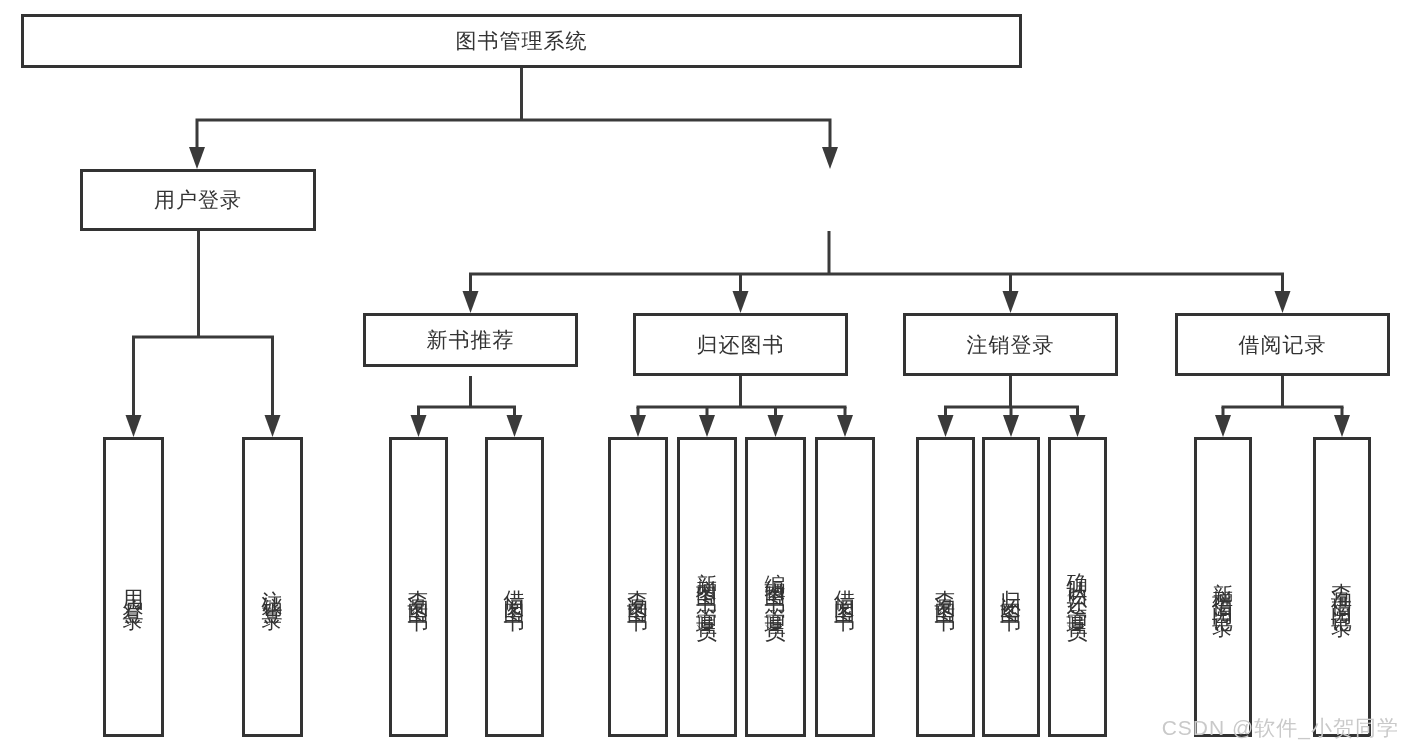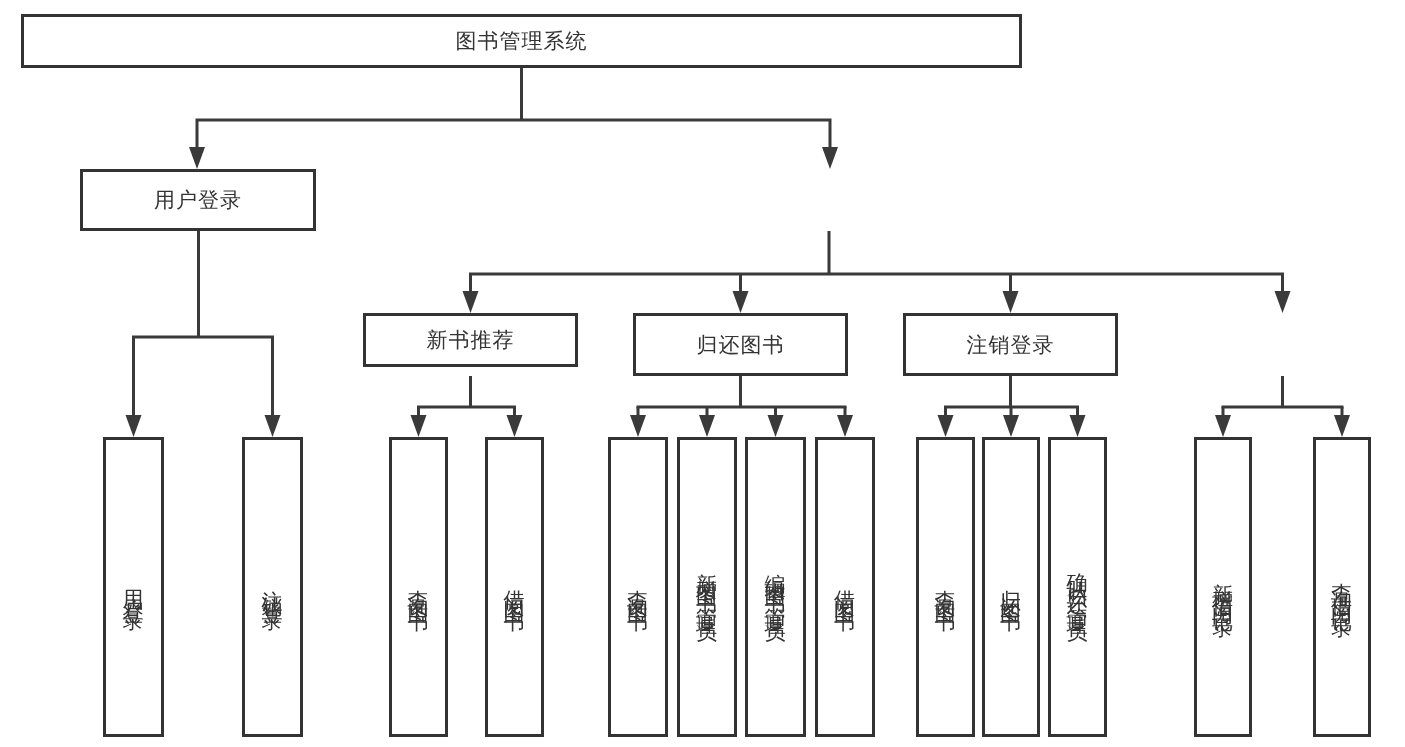--- a/index.html
+++ b/index.html
@@ -75,20 +75,23 @@
 
   <div class="box" style="left:363px;top:313px;width:215px;height:54px">
     <span>新书推荐</span>
   </div>
   <div class="box" style="left:633px;top:313px;width:215px;height:63px">
     <span>归还图书</span>
   </div>
   <div class="box" style="left:903px;top:313px;width:215px;height:63px">
     <span>注销登录</span>
   </div>
+  <div class="box" style="left:1175px;top:313px;width:215px;height:63px">
+    <span>借阅记录</span>
+  </div>
 
   <div class="box" style="left:103px;top:437px;width:61px;height:300px">
     <span class="vlabel">用户登录</span>
   </div>
   <div class="box" style="left:242px;top:437px;width:61px;height:300px">
     <span class="vlabel">注销登录</span>
   </div>
 
   <div class="box" style="left:389px;top:437px;width:59px;height:300px">
     <span class="vlabel">查询图书</span>
@@ -120,14 +123,15 @@
     <span class="vlabel">确认归还（管理员）</span>
   </div>
 
   <div class="box" style="left:1194px;top:437px;width:58px;height:300px">
     <span class="vlabel">新增借阅记录</span>
   </div>
   <div class="box" style="left:1313px;top:437px;width:58px;height:300px">
     <span class="vlabel">查询借阅记录</span>
   </div>
 
+  <div id="watermark">CSDN @软件_小贺同学</div>
 
 </div>
 
 </body></html>

